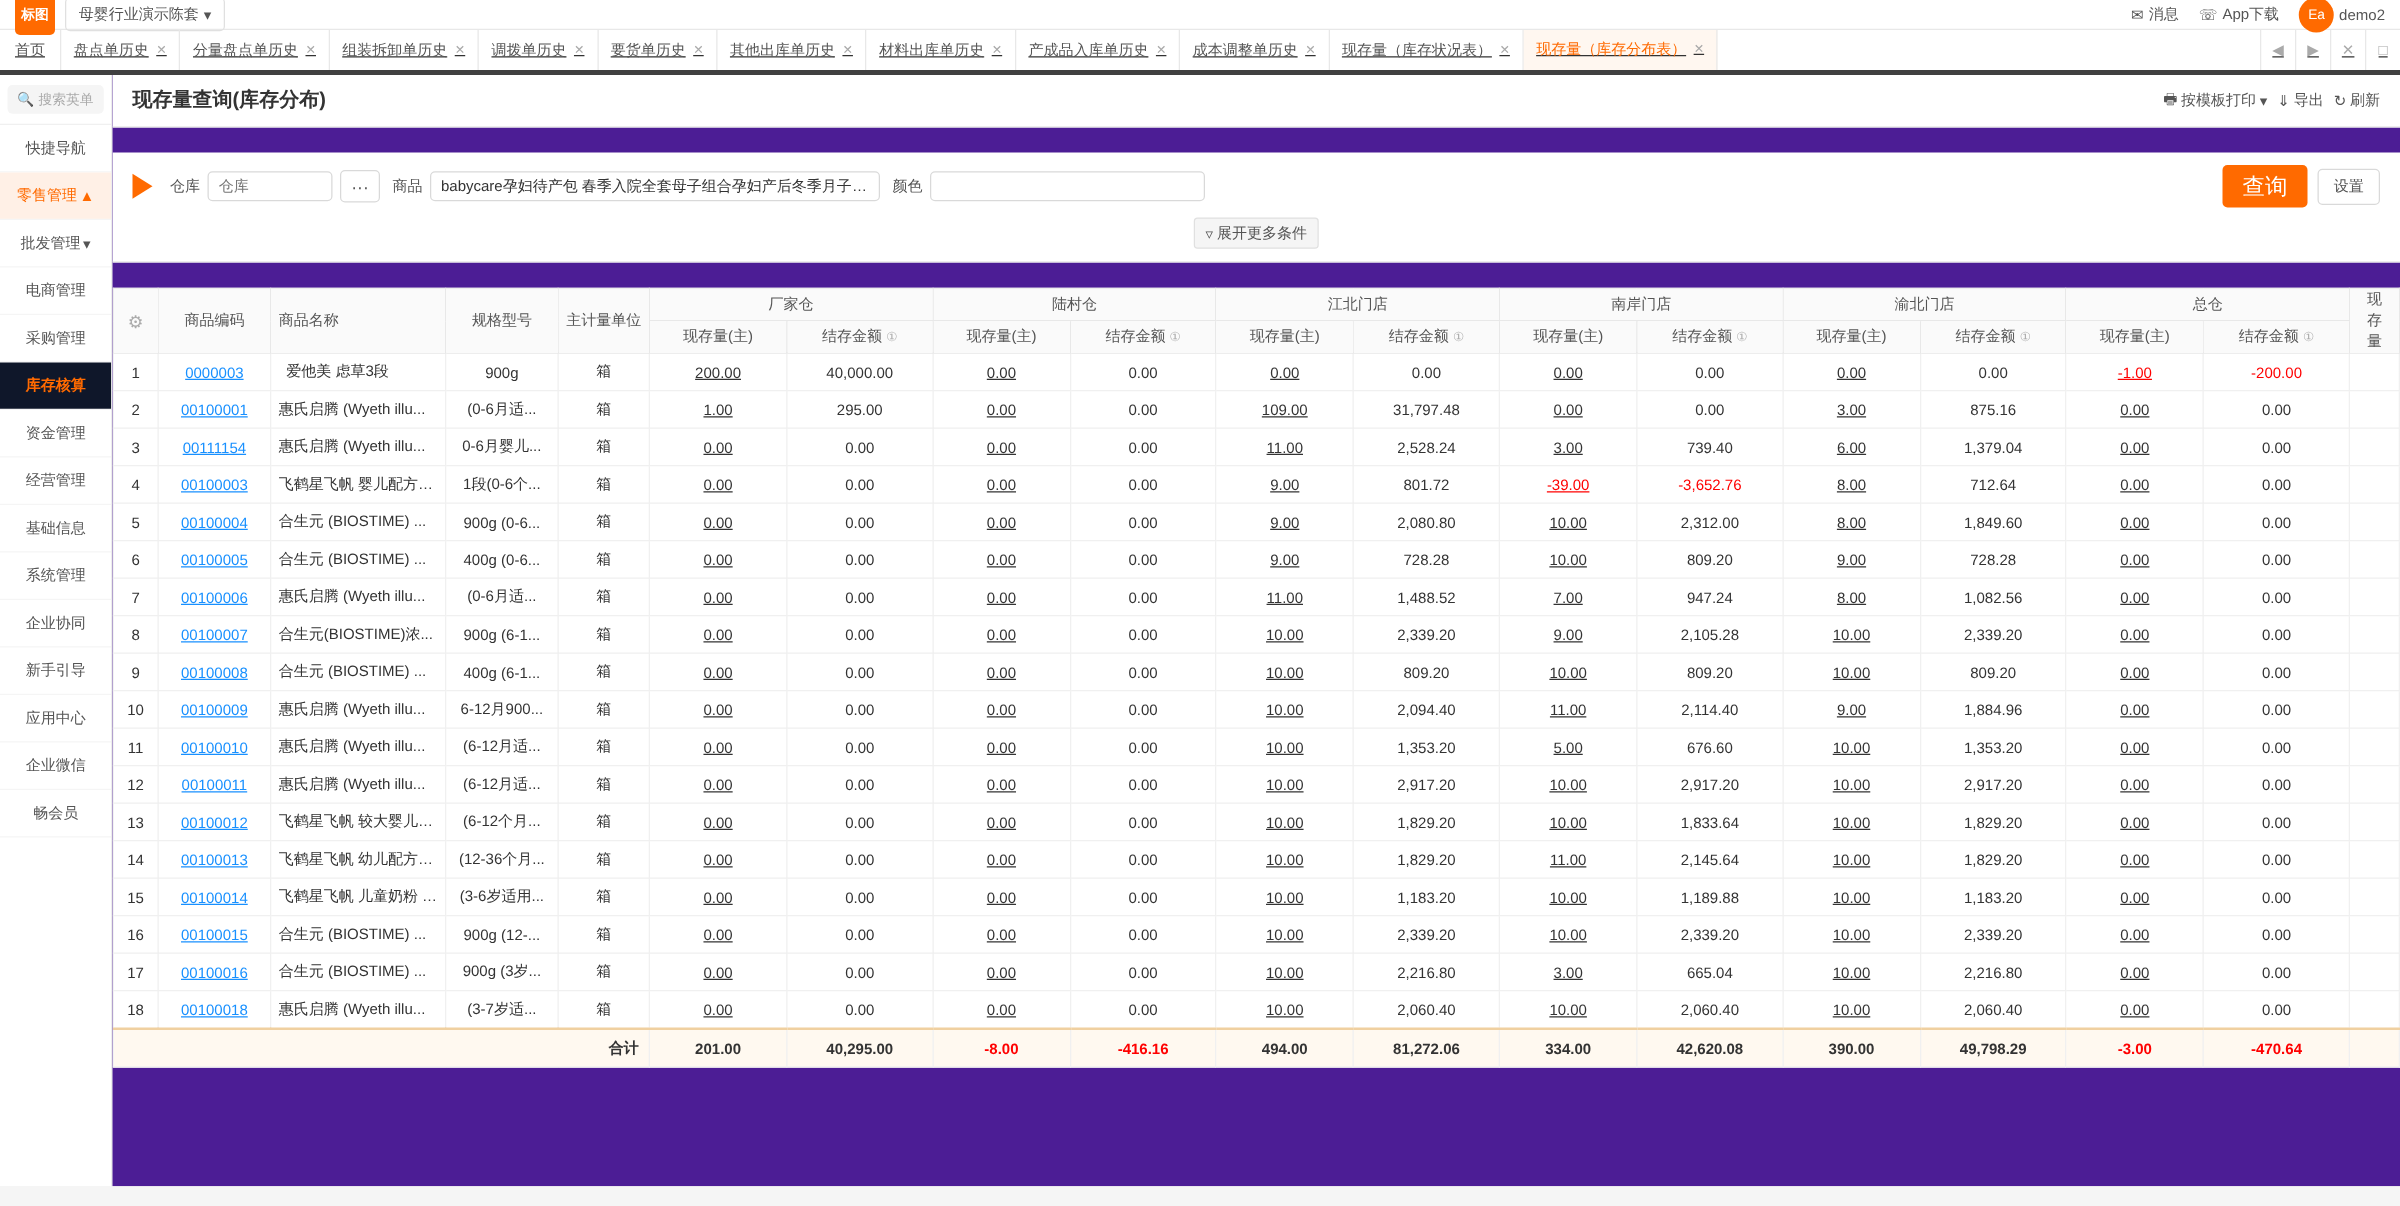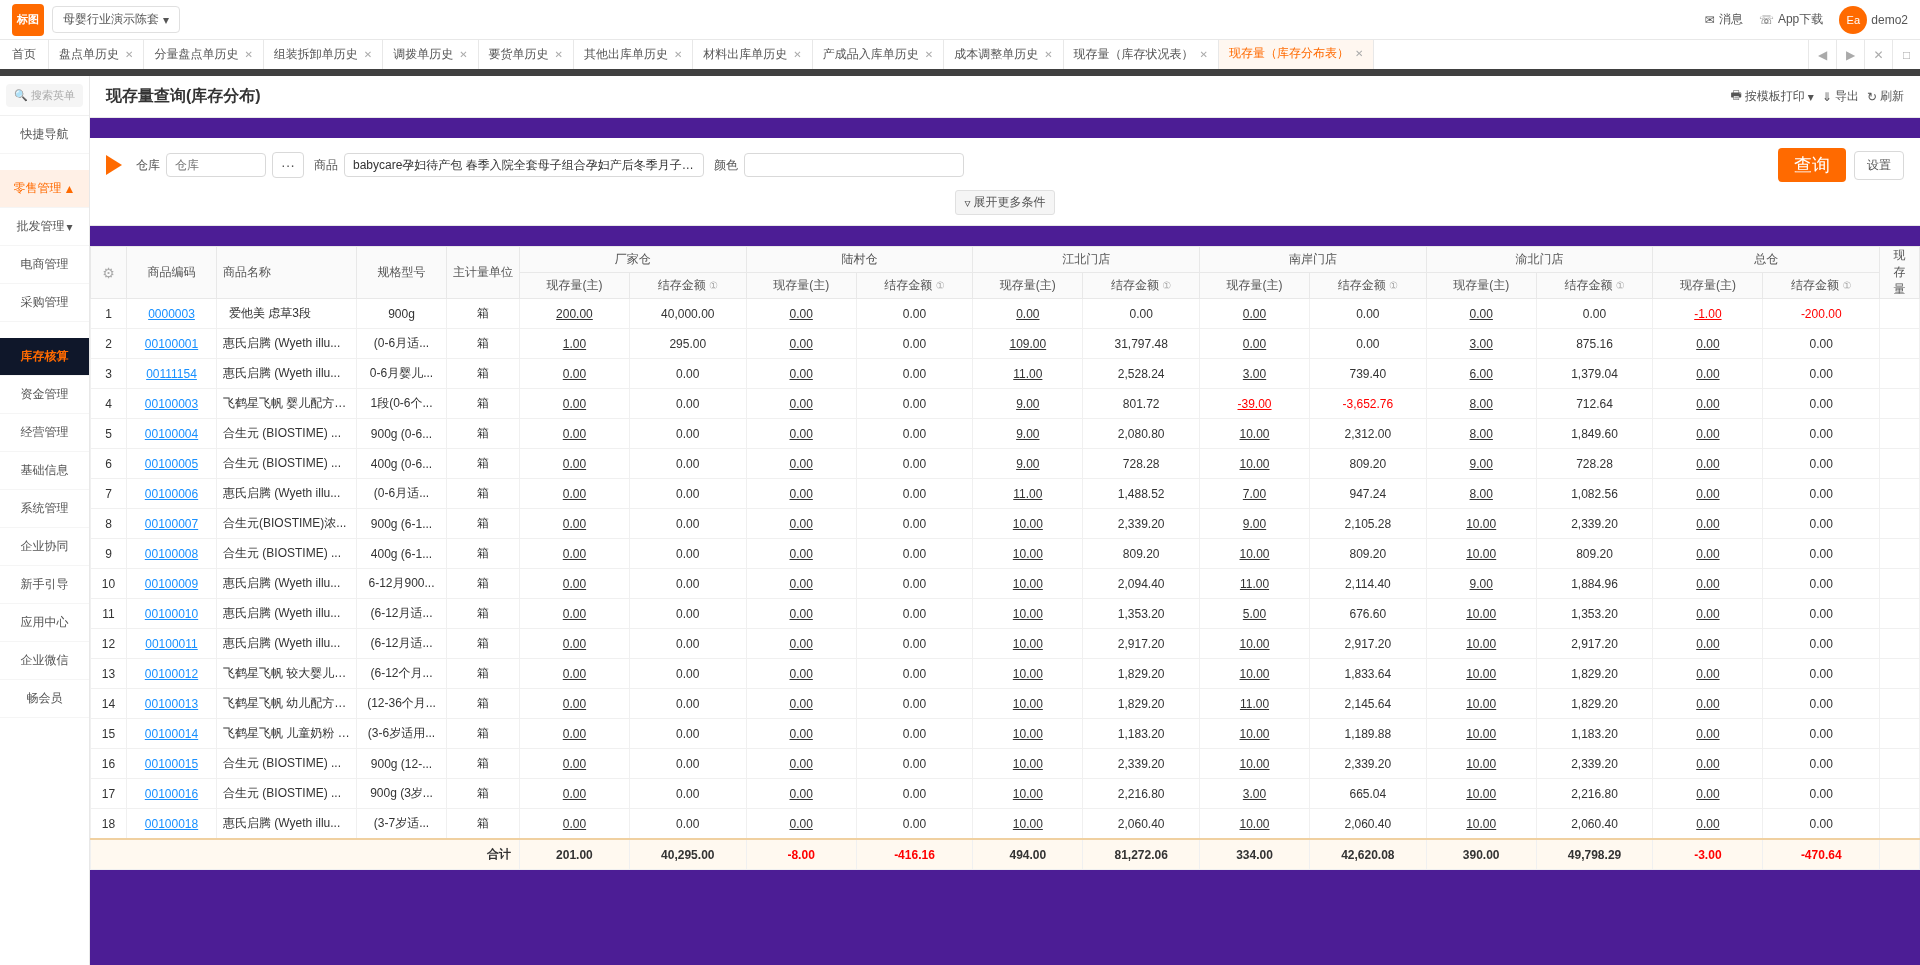--- a/index.html
+++ b/index.html
@@ -1,45 +1,45 @@
 <!DOCTYPE html>
 <html><head>
   <meta charset="utf-8">
   <style>
     * { box-sizing: border-box; margin: 0; padding: 0; }
     body { font-family: "Microsoft YaHei", Arial, sans-serif; font-size: 12px; background: #f5f5f5; color: #333; overflow: hidden; }
     
     
-    .top-bar { height: 40px; background: #fff; display: flex; align-items: center; justify-content: space-between; padding: 0 12px; border-bottom: 1px solid #e8e8e8; }
+    .top-bar { height: 24px; background: #fff; display: flex; align-items: center; justify-content: space-between; padding: 0 12px; border-bottom: 1px solid #e8e8e8; }
     .top-bar-left { display: flex; align-items: center; gap: 8px; }
     .logo-area { display: flex; align-items: center; gap: 6px; font-size: 13px; font-weight: bold; color: #ff6a00; }
     .logo-box { width: 32px; height: 32px; background: #ff6a00; border-radius: 4px; display: flex; align-items: center; justify-content: center; color: #fff; font-size: 11px; }
     .nav-selector { display: flex; align-items: center; gap: 4px; padding: 4px 10px; border: 1px solid #e0e0e0; border-radius: 4px; cursor: pointer; font-size: 12px; color: #555; }
     .top-bar-right { display: flex; align-items: center; gap: 16px; font-size: 12px; color: #555; }
     .top-bar-right span { cursor: pointer; display: flex; align-items: center; gap: 4px; }
     .avatar { width: 28px; height: 28px; border-radius: 50%; background: #ff6a00; display: flex; align-items: center; justify-content: center; color: #fff; font-size: 11px; }
     
     
-    .tab-bar { height: 36px; background: #fff; display: flex; align-items: center; border-bottom: 7px solid #404040; overflow: hidden; }
+    .tab-bar { height: 36px; background: #fff; display: flex; align-items: center; border-bottom: 4px solid #404040; overflow: hidden; text-decoration: underline; }
     .tab-item { display: flex; align-items: center; gap: 4px; padding: 0 10px; height: 36px; border-right: 1px solid #e8e8e8; font-size: 12px; color: #555; cursor: pointer; white-space: nowrap; flex-shrink: 0; }
     .tab-item.active { background: #fff7f0; color: #ff6a00; border-bottom: 2px solid #ff6a00; }
     .tab-item .tab-close { color: #aaa; font-size: 10px; margin-left: 2px; }
     .tab-home { padding: 0 12px; height: 36px; display: flex; align-items: center; font-size: 12px; color: #555; border-right: 1px solid #e8e8e8; }
     .tab-nav-btns { display: flex; align-items: center; margin-left: auto; }
     .tab-nav-btn { width: 28px; height: 36px; display: flex; align-items: center; justify-content: center; border-left: 1px solid #e8e8e8; cursor: pointer; color: #aaa; font-size: 12px; }
     
     
     .main-layout { display: flex; height: calc(965px - 76px); }
     
     
     .sidebar { width: 90px; background: #fff; border-right: 1px solid #e8e8e8; display: flex; flex-direction: column; overflow-y: auto; flex-shrink: 0; }
     .sidebar-search { padding: 8px 6px; border-bottom: 1px solid #f0f0f0; }
     .sidebar-search-box { background: #f5f5f5; border-radius: 4px; padding: 4px 6px; font-size: 11px; color: #aaa; text-align: center; cursor: pointer; }
     .sidebar-item { padding: 10px 4px; text-align: center; font-size: 12px; color: #555; cursor: pointer; border-bottom: 1px solid #f5f5f5; }
-    .sidebar-item.active { color: #ff6a00; background: #fff0e6; margin-top: 16px; }
+    .sidebar-item.active { color: #ff6a00; background: #fff0e6; }
     .sidebar-item.has-arrow { display: flex; align-items: center; justify-content: center; gap: 2px; }
     .sidebar-sub { padding: 4px 0; background: #fafafa; }
     .sidebar-sub-item { padding: 7px 8px; font-size: 12px; color: #555; cursor: pointer; text-align: center; }
     
     
     .content { flex: 1; overflow: hidden; display: flex; flex-direction: column; background: #4c1d95; gap: 20px; }
     
     
     .page-header { background: #fff; padding: 10px 16px 0; border-bottom: 1px solid #e8e8e8; }
     .page-title-row { display: flex; align-items: center; justify-content: space-between; margin-bottom: 10px; }

